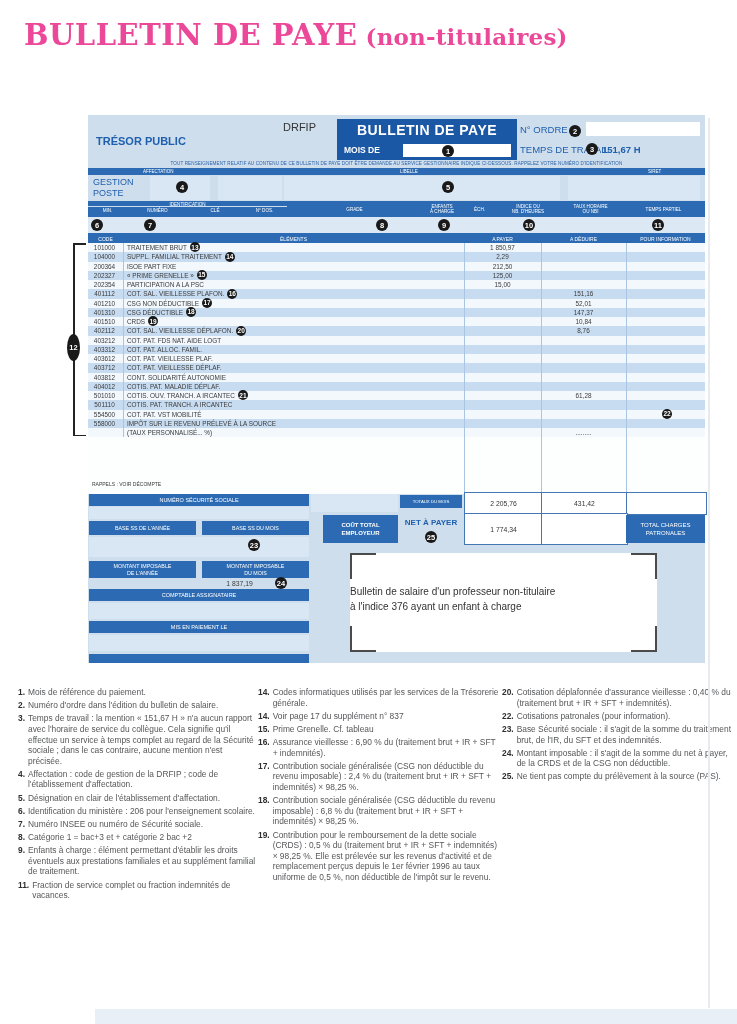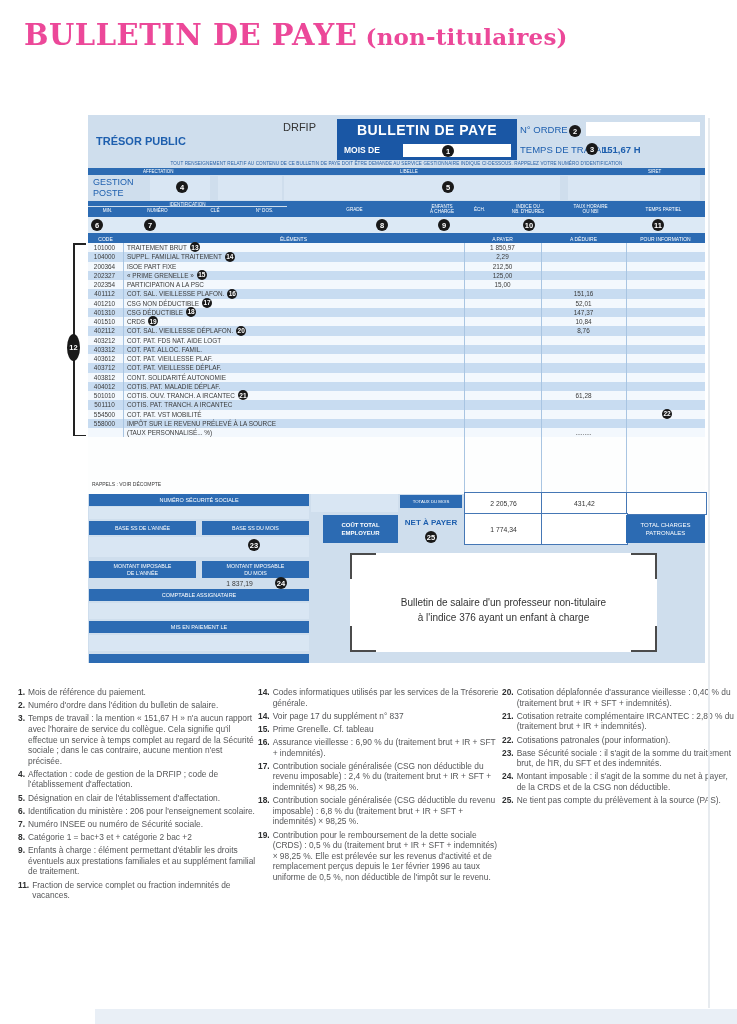--- a/index.html
+++ b/index.html
@@ -301,21 +301,21 @@
   <div class="abs cell-light" style="left:1px;top:488px;width:220px;height:16px;"></div>
   <div class="abs bluebar bar-sm" style="left:1px;top:506px;width:220px;height:12px;font-size:5.5px;">MIS EN PAIEMENT LE</div>
   <div class="abs cell-light" style="left:1px;top:520px;width:220px;height:16px;"></div>
   <div class="abs bluebar" style="left:1px;top:539px;width:220px;height:9px;"></div>
 
   <div class="abs whitebox" style="left:262px;top:438px;width:307px;height:99px;">
     <span class="corner c-tl"></span>
     <span class="corner c-tr"></span>
     <span class="corner c-bl"></span>
     <span class="corner c-br"></span>
-    <div class="pre" style="padding-top:42px;text-align:center;font-size:10px;line-height:15px;color:#333;">Bulletin de salaire d'un professeur non-titulaire
+    <div class="pre" style="padding-top:31px;text-align:left;font-size:10px;line-height:15px;color:#333;">Bulletin de salaire d'un professeur non-titulaire
 à l'indice 376 ayant un enfant à charge</div>
   </div>
 <span class="circ" style="left: 354px; top: 30px;">1</span>
     <span class="circ" style="left: 481px; top: 10px;">2</span>
     <span class="circ" style="left: 498px; top: 28px;">3</span>
     <span class="circ" style="left: 88px; top: 66px;">4</span>
     <span class="circ" style="left: 354px; top: 66px;">5</span>
     <span class="circ" style="left: 3px; top: 104px;">6</span>
     <span class="circ" style="left: 56px; top: 104px;">7</span>
     <span class="circ" style="left: 288px; top: 104px;">8</span>
@@ -402,24 +402,20 @@
       <b>19.</b>
       <span>Contribution pour le remboursement de la dette sociale (CRDS) : 0,5 % du (traitement brut + IR + SFT + indemnités) × 98,25 %. Elle est prélevée sur les revenus d'activité et de remplacement perçus depuis le 1er février 1996 au taux uniforme de 0,5 %, non déductible de l'impôt sur le revenu.</span>
     </div>
   </div>
 <div class="fncol" style="left:502px;width:233px;" id="fncol3">
     <div class="fn">
       <b>20.</b>
       <span>Cotisation déplafonnée d'assurance vieillesse : 0,40 % du (traitement brut + IR + SFT + indemnités).</span>
     </div>
     <div class="fn">
-      <b>21.</b>
-      <span>Cotisation retraite complémentaire IRCANTEC : 2,80 % du (traitement brut + IR + indemnités).</span>
-    </div>
-    <div class="fn">
       <b>22.</b>
       <span>Cotisations patronales (pour information).</span>
     </div>
     <div class="fn">
       <b>23.</b>
       <span>Base Sécurité sociale : il s'agit de la somme du traitement brut, de l'IR, du SFT et des indemnités.</span>
     </div>
     <div class="fn">
       <b>24.</b>
       <span>Montant imposable : il s'agit de la somme du net à payer, de la CRDS et de la CSG non déductible.</span>

